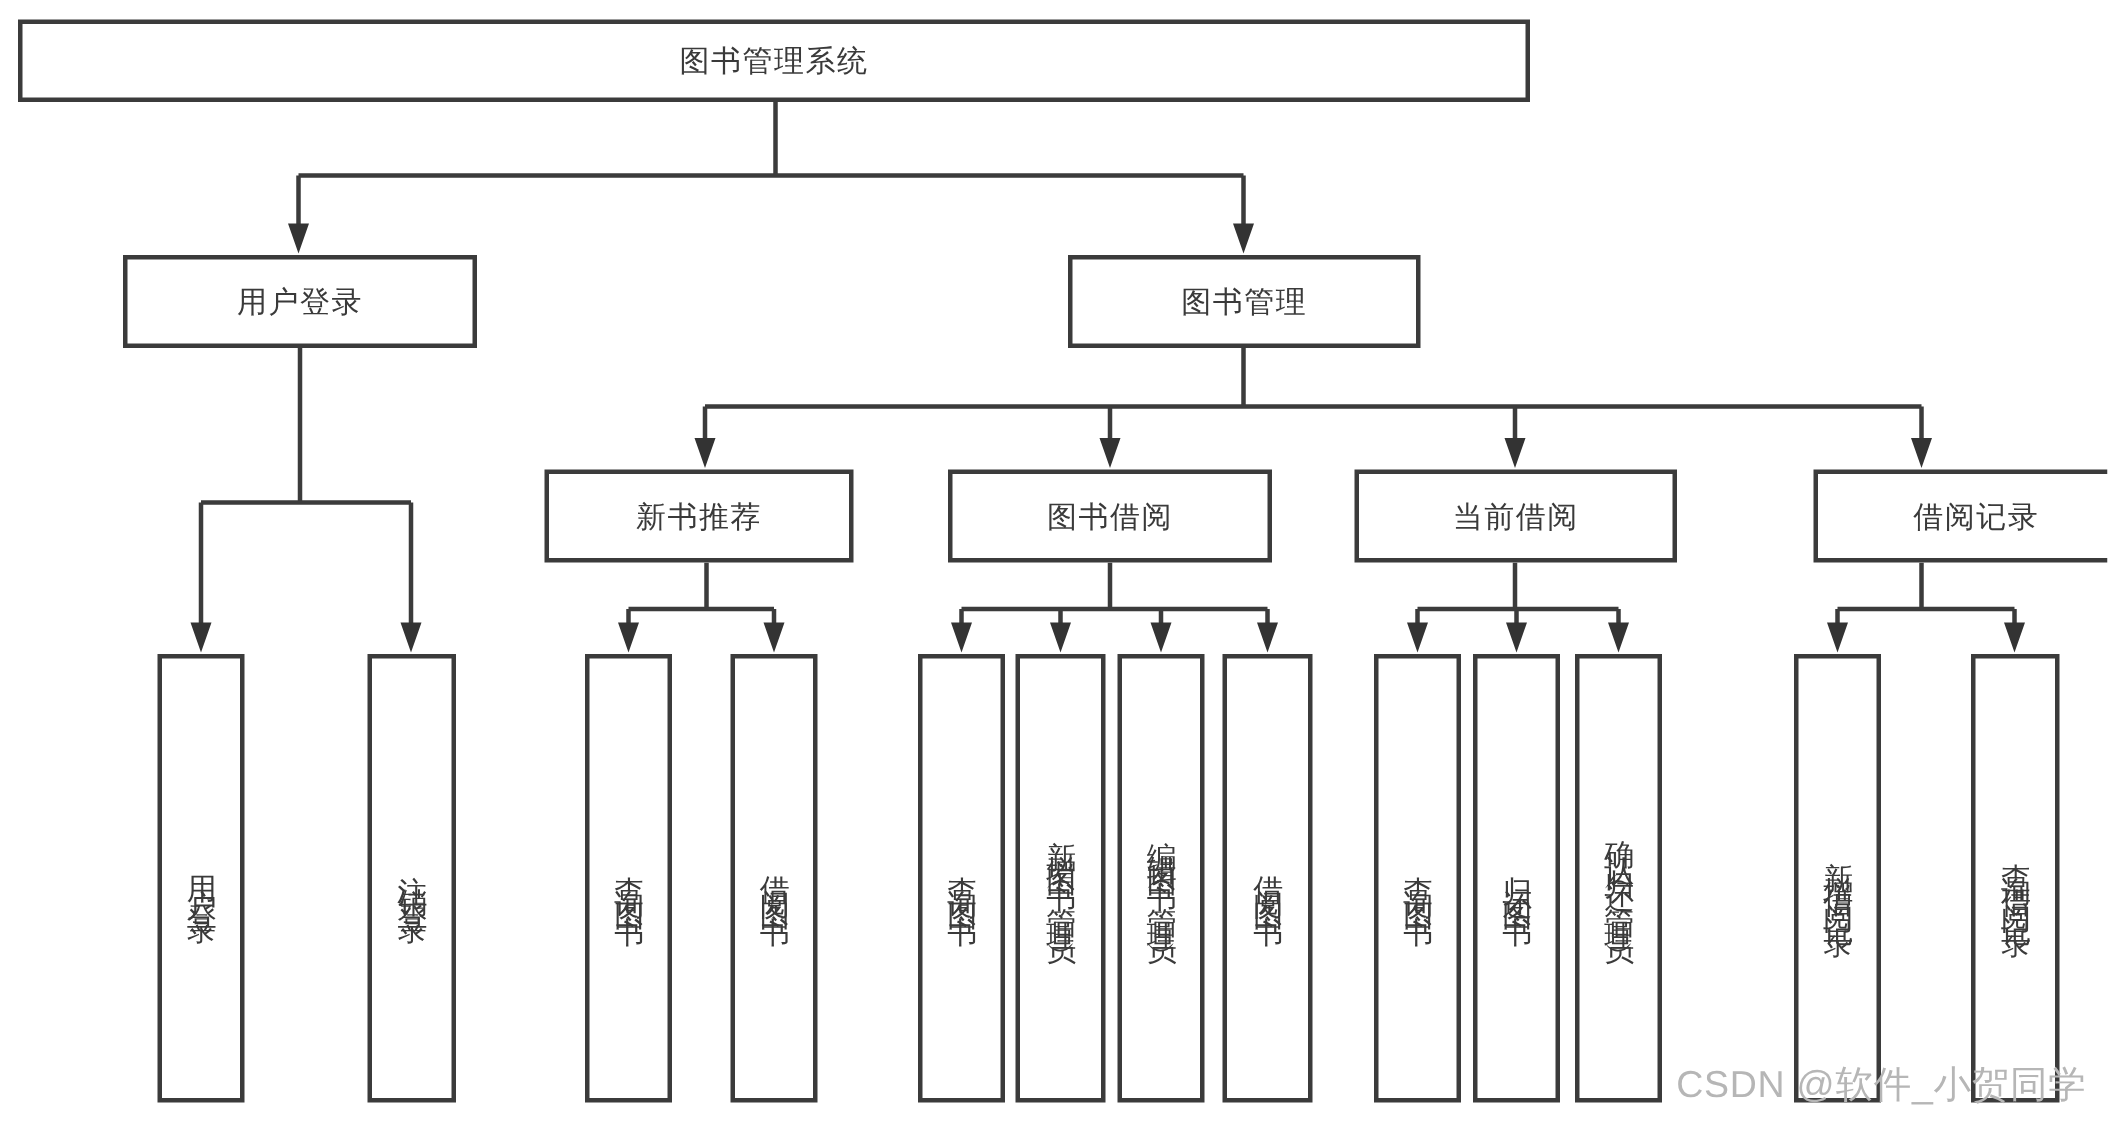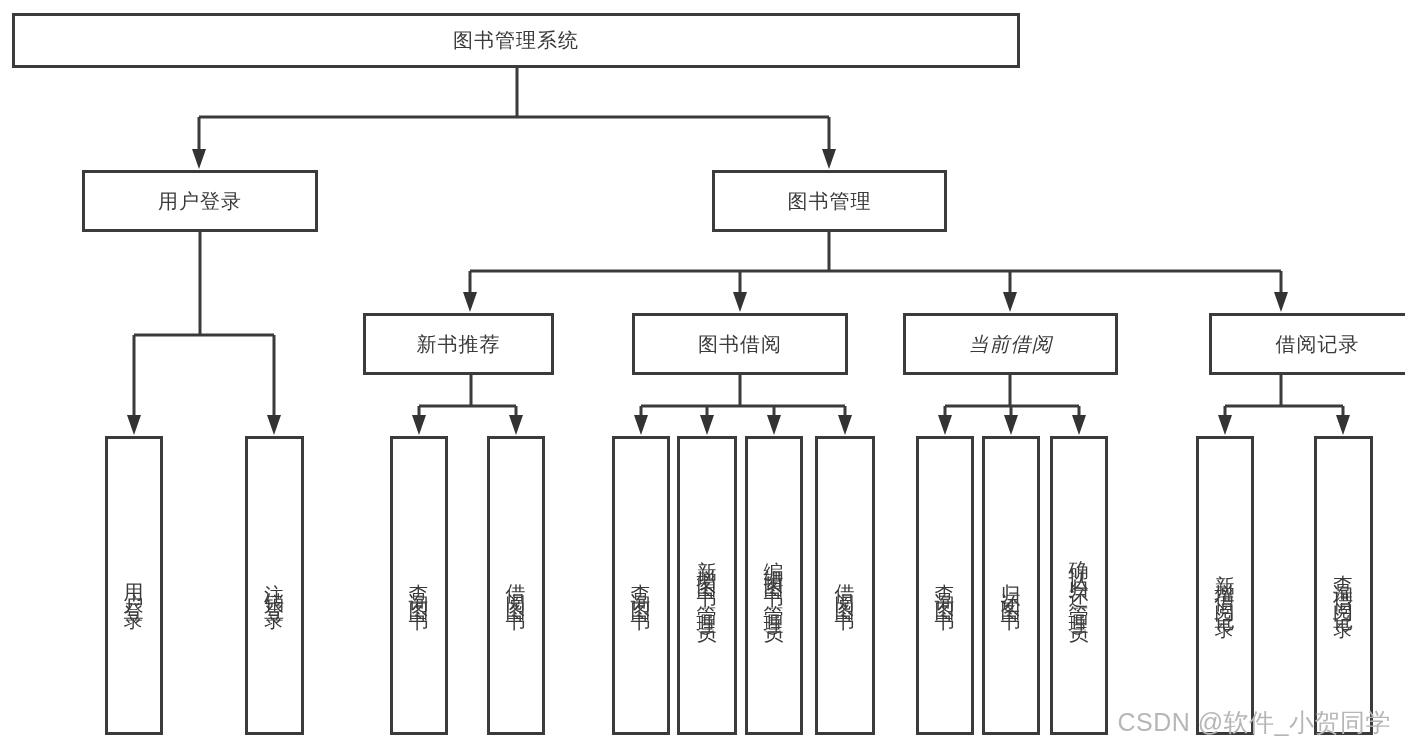--- a/index.html
+++ b/index.html
@@ -80,27 +80,27 @@
     <span>图书管理系统</span>
   </div>
 
   <div class="node" style="left:82px; top:170px; width:236px; height:62px;">
     <span>用户登录</span>
   </div>
   <div class="node" style="left:712px; top:170px; width:235px; height:62px;font-family:Liberation Serif, serif;">
     <span>图书管理</span>
   </div>
 
-  <div class="node" style="left:363px; top:313px; width:191px; height:62px;">
+  <div class="node" style="left:363px; top:313px; width:206px; height:62px;">
     <span>新书推荐</span>
   </div>
   <div class="node" style="left:632px; top:313px; width:216px; height:62px;">
     <span>图书借阅</span>
   </div>
-  <div class="node" style="left:903px; top:313px; width:215px; height:62px;font-style:italic;">
+  <div class="node" style="left:903px; top:313px; width:215px; height:62px;">
     <span>当前借阅</span>
   </div>
   <div class="node" style="left:1209px; top:313px; width:217px; height:62px;">
     <span>借阅记录</span>
   </div>
 
   <div class="node vnode" style="left:105px; top:436px; width:58px; height:299px;">
     <span class="vtext">用户登录</span>
   </div>
   <div class="node vnode" style="left:245px; top:436px; width:59px; height:299px;">

